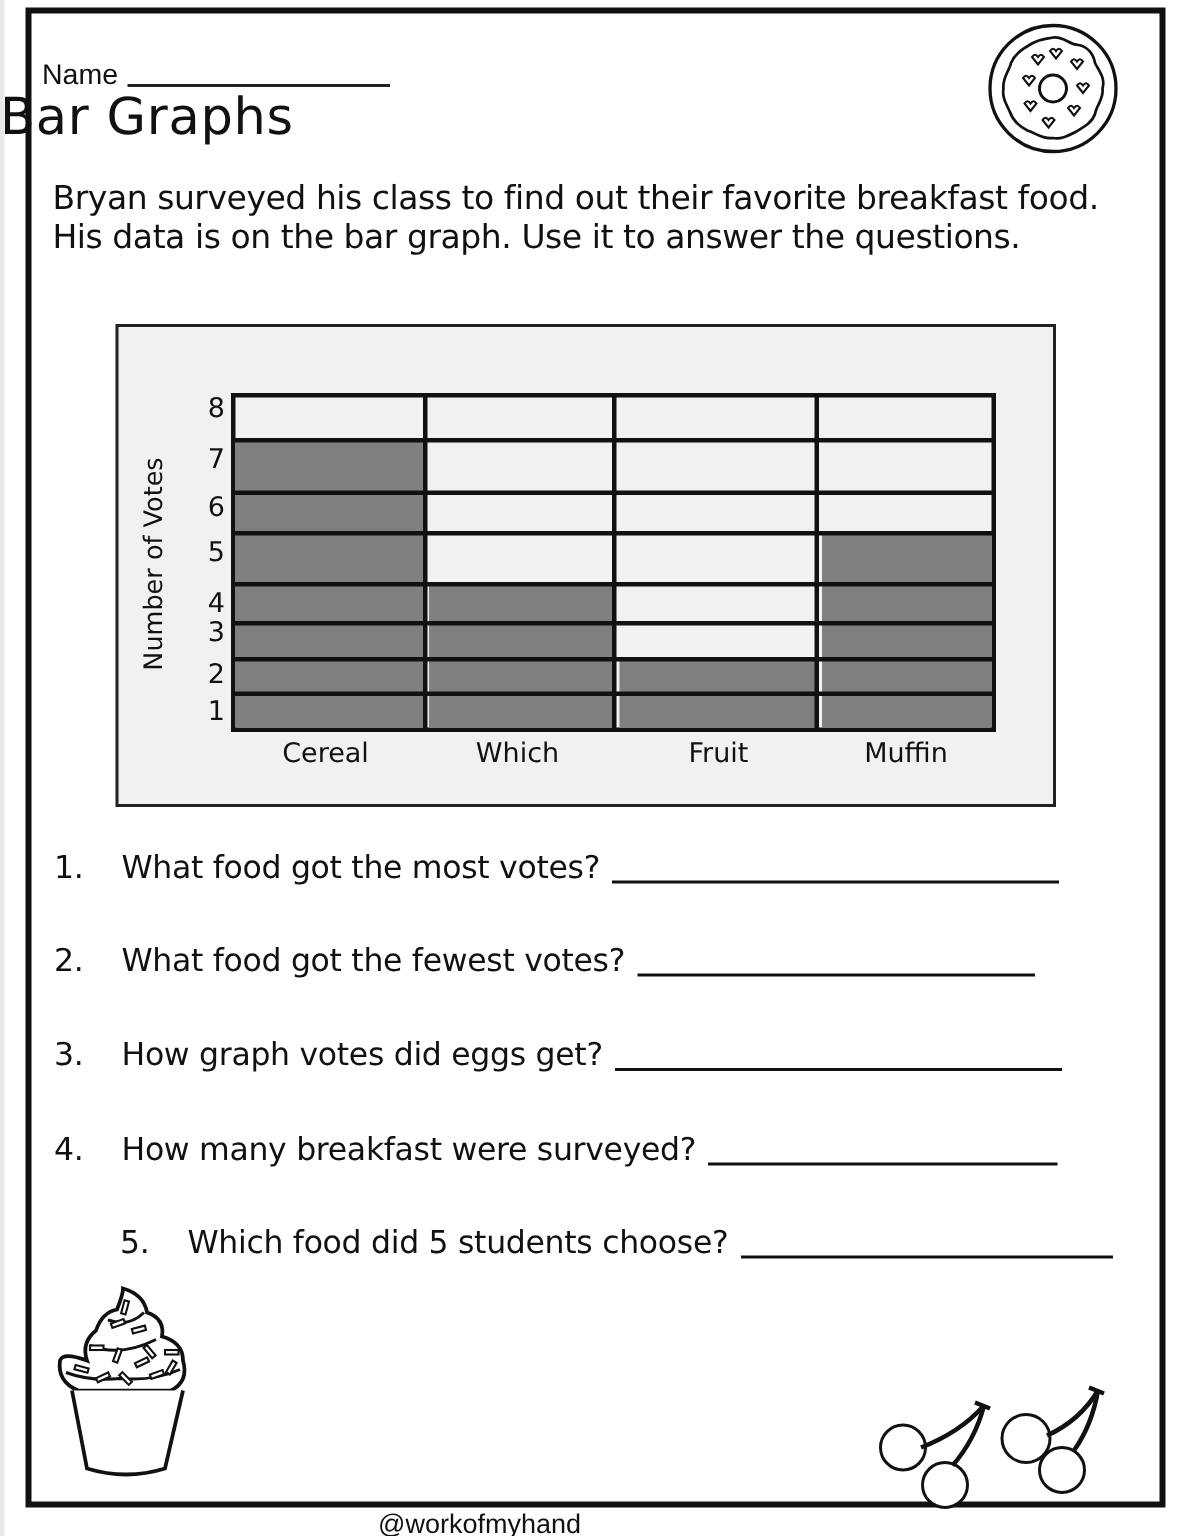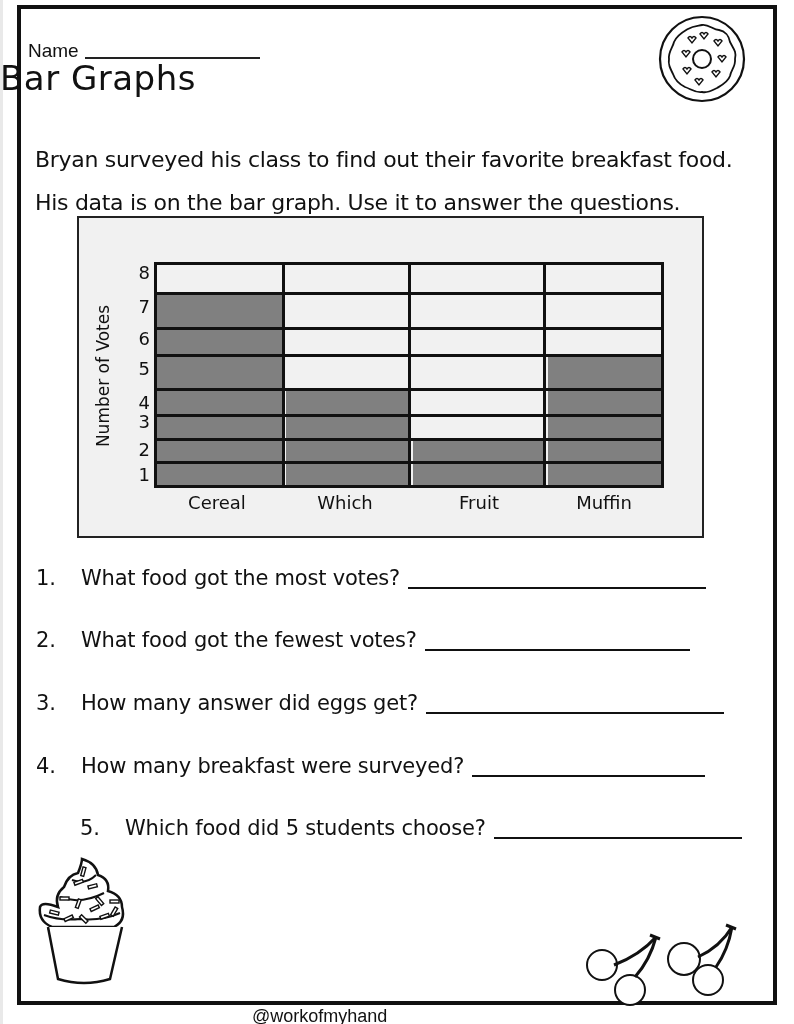--- a/index.html
+++ b/index.html
@@ -16,22 +16,22 @@
     position: absolute; left: 28px; top: 20px; font-family: "Liberation Sans", sans-serif;
     font-size: 19px; color: #111; white-space: nowrap; margin-top: 20px;
   }
   .name-blank { display: inline-block; width: 175px; border-bottom: 2px solid #222; margin-left: 6px; vertical-align: -2px; height: 14px; }
   .title {
     position: absolute; left: 0; width: 794px; top: 58px; text-align: left;
     font-family: "DejaVu Sans", sans-serif; font-size: 34px; letter-spacing: 0.5px; color: #111;
   }
   .donut { position: absolute; left: 657px; top: 14px; width: 90px; height: 90px; }
   .intro {
-    position: absolute; left: 35px; top: 138px; width: 730px;
-    font-size: 22px; line-height: 43px; color: #111; font-family: "DejaVu Sans", sans-serif;
+    position: absolute; left: 35px; top: 120px; width: 730px;
+    font-size: 22px; line-height: 26px; color: #111; font-family: "DejaVu Sans", sans-serif;
     letter-spacing: -0.3px;
   }
   .chart-box {
     position: absolute; left: 77px; top: 216px; width: 627px; height: 322px;
     background: #f1f1f1; border: 2px solid #222; box-sizing: border-box;
   }
   .grid {
     position: absolute; left: 154px; top: 262px; width: 510px; height: 226px;
     border: 3px solid #111; box-sizing: border-box; background: #f1f1f1;
   }
@@ -123,21 +123,21 @@
 <div class="xlabel" style="left:415px;">Fruit</div>
 <div class="xlabel" style="left:540px;">Muffin</div>
 
 <div class="question" style="top:566px;">
   <span class="q-num">1.</span><span>What food got the most votes?</span><span class="q-blank" style="width:298px;"></span>
 </div>
 <div class="question" style="top:628px;">
   <span class="q-num">2.</span><span>What food got the fewest votes?</span><span class="q-blank" style="width:265px;"></span>
 </div>
 <div class="question" style="top:691px;">
-  <span class="q-num">3.</span><span>How many answer did eggs get?</span><span class="q-blank" style="width:298px;"></span>
+  <span class="q-num">3.</span><span>How graph votes did eggs get?</span><span class="q-blank" style="width:298px;"></span>
 </div>
 <div class="question" style="top:754px;">
   <span class="q-num">4.</span><span>How many breakfast were surveyed?</span><span class="q-blank" style="width:233px;"></span>
 </div>
 <div class="question" style="top:816px;margin-left:44px;">
   <span class="q-num">5.</span><span>Which food did 5 students choose?</span><span class="q-blank" style="width:248px;"></span>
 </div>
 
 <svg class="cupcake" viewBox="0 0 115 135">
   <path d="M28 52 Q24 40 34 32 Q38 20 48 18 Q52 8 52 4 Q66 8 68 20 Q80 24 78 36 Q92 40 92 52 Q96 66 84 72 L22 72 Q8 66 10 52 Q12 46 28 52 Z" fill="#fff" stroke="#111" stroke-width="2.5"></path>

